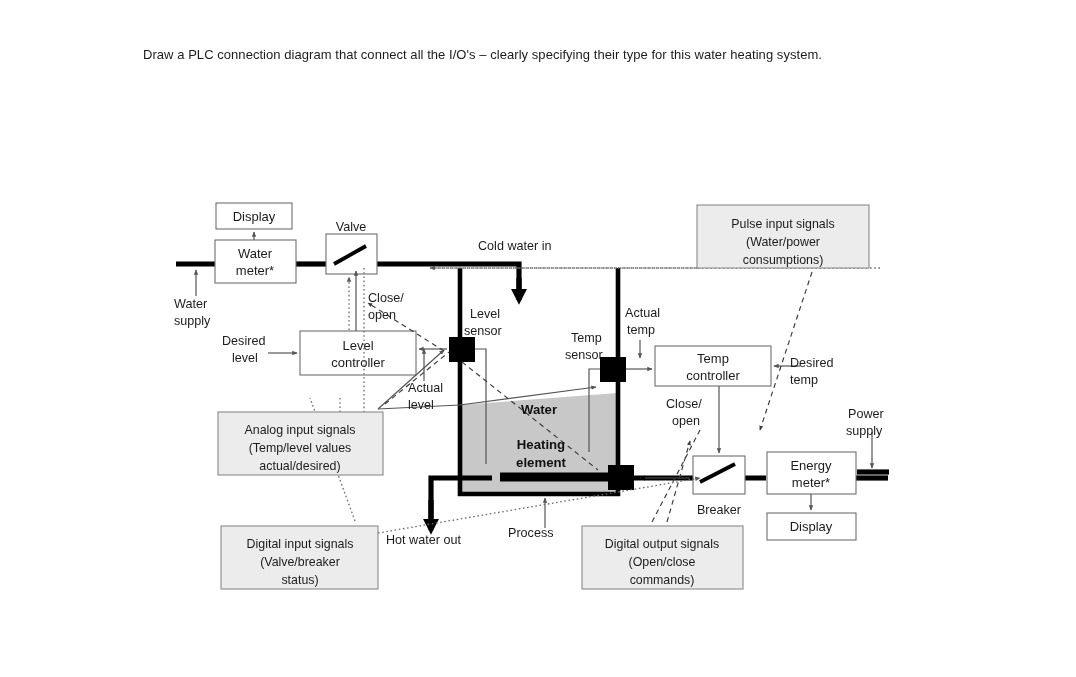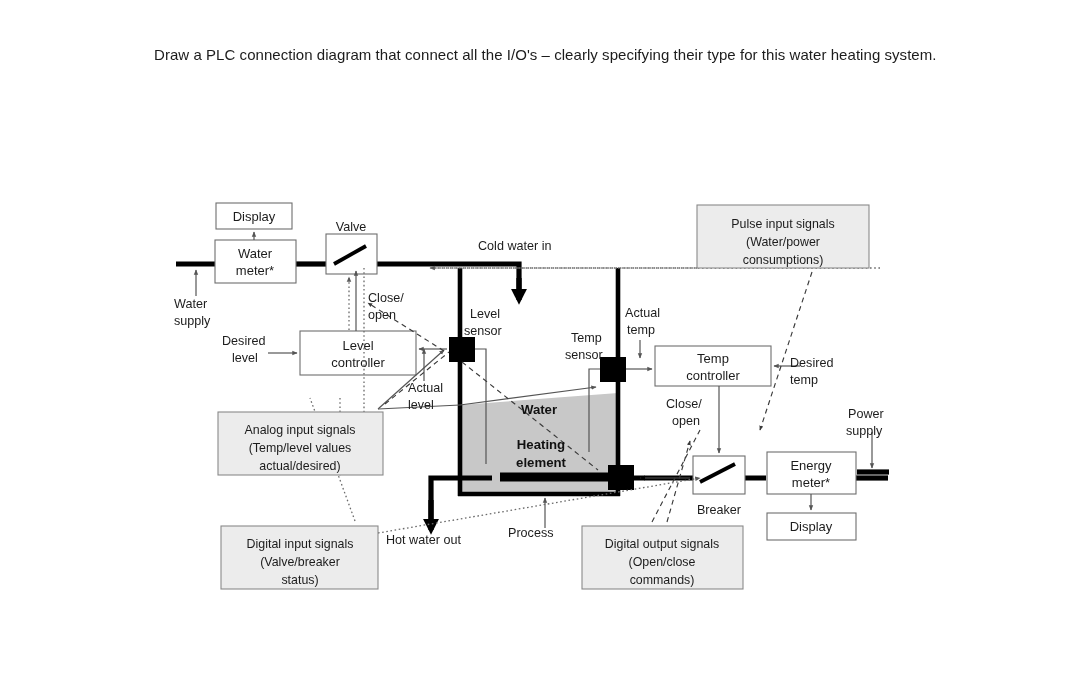--- a/index.html
+++ b/index.html
@@ -18,24 +18,24 @@
   }
   #page {
     position: relative;
     width: 1076px;
     height: 677px;
     background: #ffffff;
   }
   
   #prompt {
     position: absolute;
-    left: 154px;
+    left: 143px;
     top: 45px;
     width: 790px;
-    font-size: 15px;
+    font-size: 13px;
     line-height: 19px;
     color: #1c1c1c;
     letter-spacing: 0.05px;
   }
   
   #diagram {
     position: absolute;
     left: 0;
     top: 0;
     width: 1076px;

